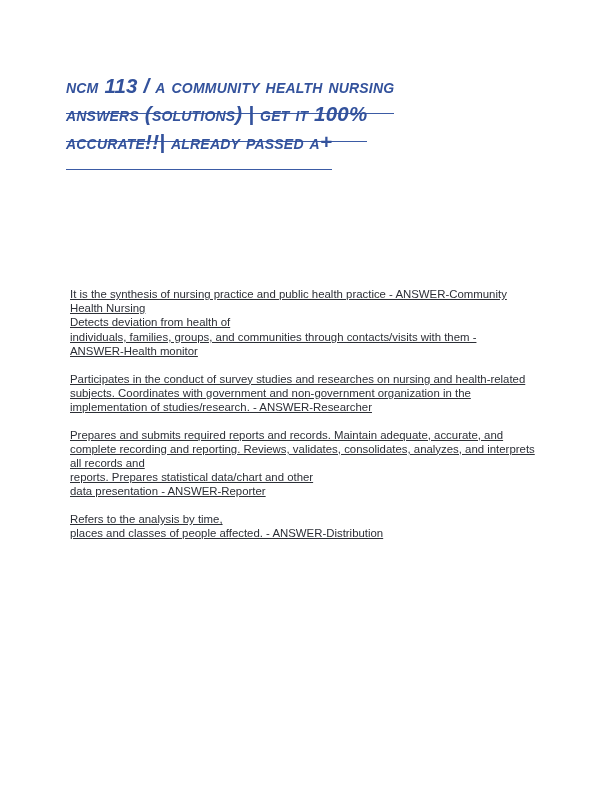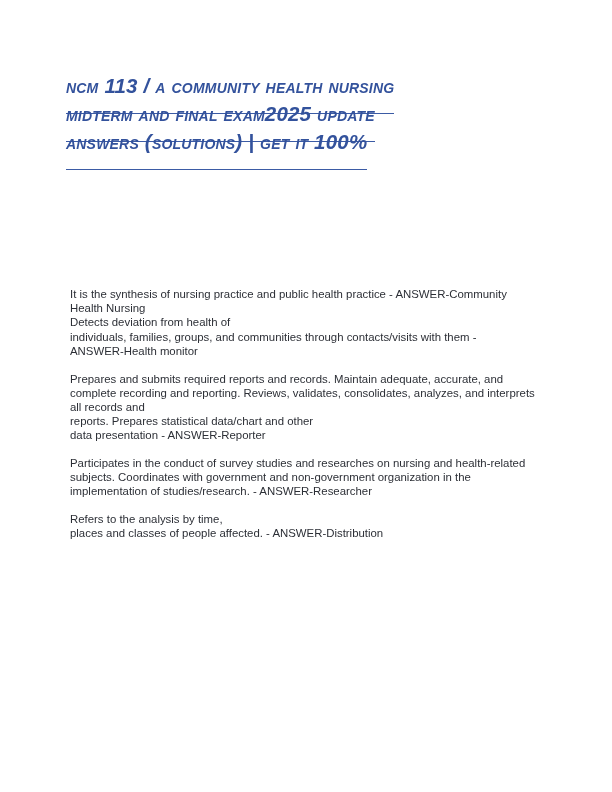--- a/index.html
+++ b/index.html
@@ -50,44 +50,45 @@
 
   
   .doc-body {
     position: absolute;
     left: 70px;
     top: 287px;
     width: 470px;
     color: #2c2f36;
     font-size: 11.4px;
     line-height: 14.2px;
+    text-decoration: underline;
   }
   .para {
     margin: 0 0 13.5px 0;
     white-space: pre-line;
   }
   .para:last-child { margin-bottom: 0; }
 </style>
 </head>
 <body>
 
 <div class="page">
 
   <div class="doc-title">
     <span class="title-line"><span class="ul">Ncm 113 / A Community Health Nursing</span></span>
-    <span class="title-line"><span class="ul">Midterm And Final Exam2025 Update</span></span>
     <span class="title-line"><span class="ul">Answers (solutions) | Get It 100%</span></span>
+    <span class="title-line"><span class="ul">Accurate!!| Already Passed A+</span></span>
   </div>
 
   <div class="doc-body">
     <p class="para">It is the synthesis of nursing practice and public health practice - ANSWER-Community Health Nursing
 Detects deviation from health of
 individuals, families, groups, and communities through contacts/visits with them -
 ANSWER-Health  monitor</p>
+    <p class="para">Participates in the conduct of survey studies and researches on nursing and health-related subjects. Coordinates with government and non-government organization in the implementation of studies/research. - ANSWER-Researcher</p>
     <p class="para">Prepares and submits required reports and records. Maintain adequate, accurate, and complete recording and reporting. Reviews, validates, consolidates, analyzes, and interprets all records and
 reports. Prepares statistical data/chart and other
 data presentation - ANSWER-Reporter</p>
-    <p class="para">Participates in the conduct of survey studies and researches on nursing and health-related subjects. Coordinates with government and non-government organization in the implementation of studies/research. - ANSWER-Researcher</p>
     <p class="para">Refers to the analysis by time,
 places and classes of people affected. - ANSWER-Distribution</p>
   </div>
 
 </div>
 
 </body></html>

